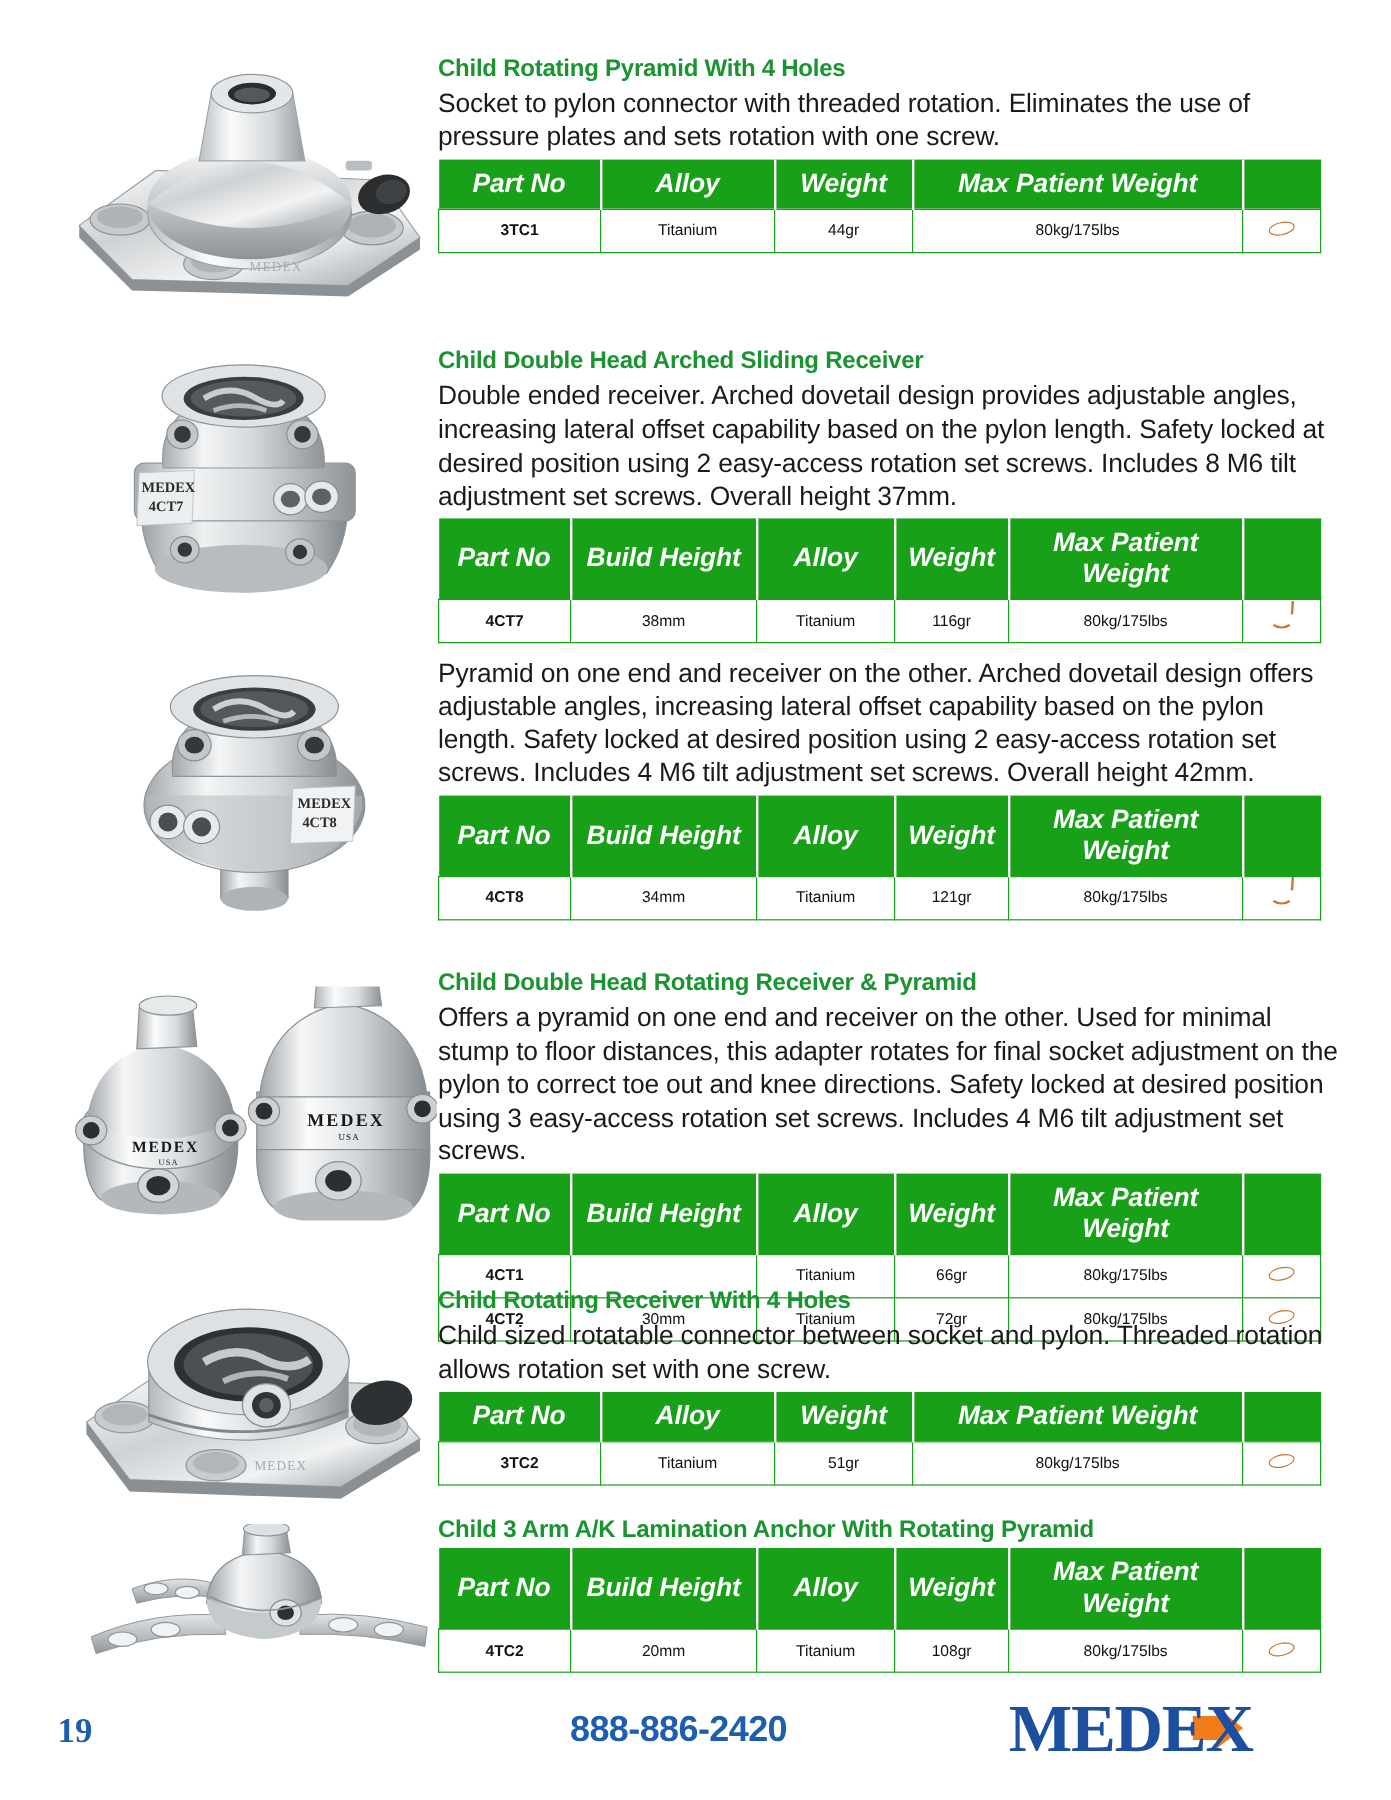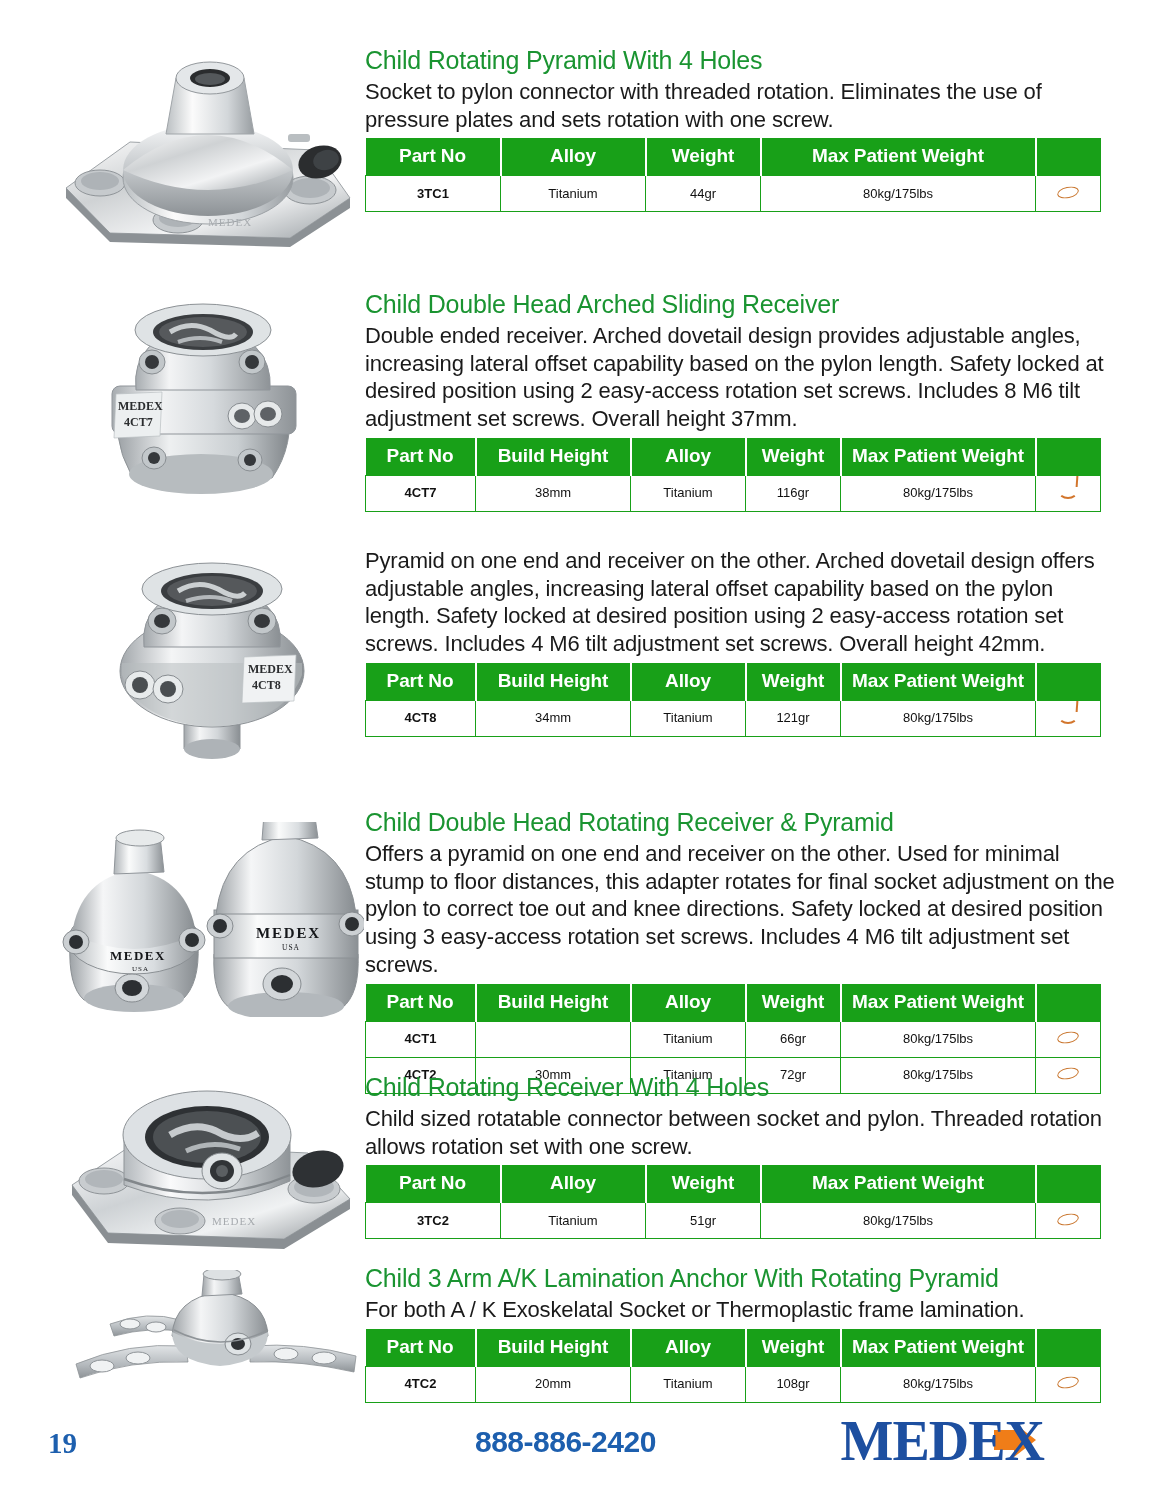--- a/index.html
+++ b/index.html
@@ -33,22 +33,22 @@
     position: relative;
   }
 
   .info-col {
     flex: 1 1 auto;
     padding-left: 0px;
   }
 
   .prod-title {
     color: #1a9431;
-    font-size: 25px;
-    font-weight: normal;
+    font-size: 20px;
+    font-weight: bold;
     letter-spacing: -0.2px;
     line-height: 1.12;
     margin-bottom: 4px;
     white-space: nowrap;
   }
 
   .prod-desc {
     color: #1a1a1a;
     font-size: 22px;
     line-height: 1.26;
@@ -59,26 +59,27 @@
   
   table.spec {
     border-collapse: collapse;
     width: 735px;
     table-layout: fixed;
   }
 
   table.spec th {
     background: #18a018;
     color: #ffffff;
-    font-size: 19px;
+    font-size: 22px;
     font-weight: bold;
     padding: 7px 2px 8px;
     text-align: center;
     border-right: 2px solid #ffffff;
     letter-spacing: -0.1px;
+    font-style: italic;
   }
   table.spec th:last-child { border-right: none; }
 
   table.spec td {
     background: #ffffff;
     color: #111111;
     font-size: 13px;
     padding: 7px 2px 8px;
     text-align: center;
     border: 1.6px solid #18a018;
@@ -633,21 +634,20 @@
         <path d="M134 26 L136 4 L170 2 L174 24 Z" fill="url(#m6a)" stroke="#90959a"></path>
         <ellipse cx="154" cy="4" rx="19" ry="6" fill="#dde1e3" stroke="#8f9498"></ellipse>
 
         <ellipse cx="170" cy="74" rx="13" ry="11" fill="#dfe3e5" stroke="#878c90"></ellipse>
         <ellipse cx="170" cy="74" rx="7" ry="6" fill="#2e3134"></ellipse>
         <path d="M106 60 Q152 84 200 60" stroke="#8f9498" stroke-width="1.6" fill="none"></path>
       </svg>
     </div>
     <div class="info-col">
       <div class="prod-title">Child 3 Arm A/K Lamination Anchor With Rotating Pyramid</div>
-      <div class="prod-desc">For both A / K Exoskelatal Socket or Thermoplastic frame lamination.</div>
       <table class="spec">
         <colgroup>
             <col style="width:110px">
             <col style="width:155px">
             <col style="width:115px">
             <col style="width:95px">
             <col style="width:195px">
             <col style="width:65px">
           </colgroup>
         <thead>

